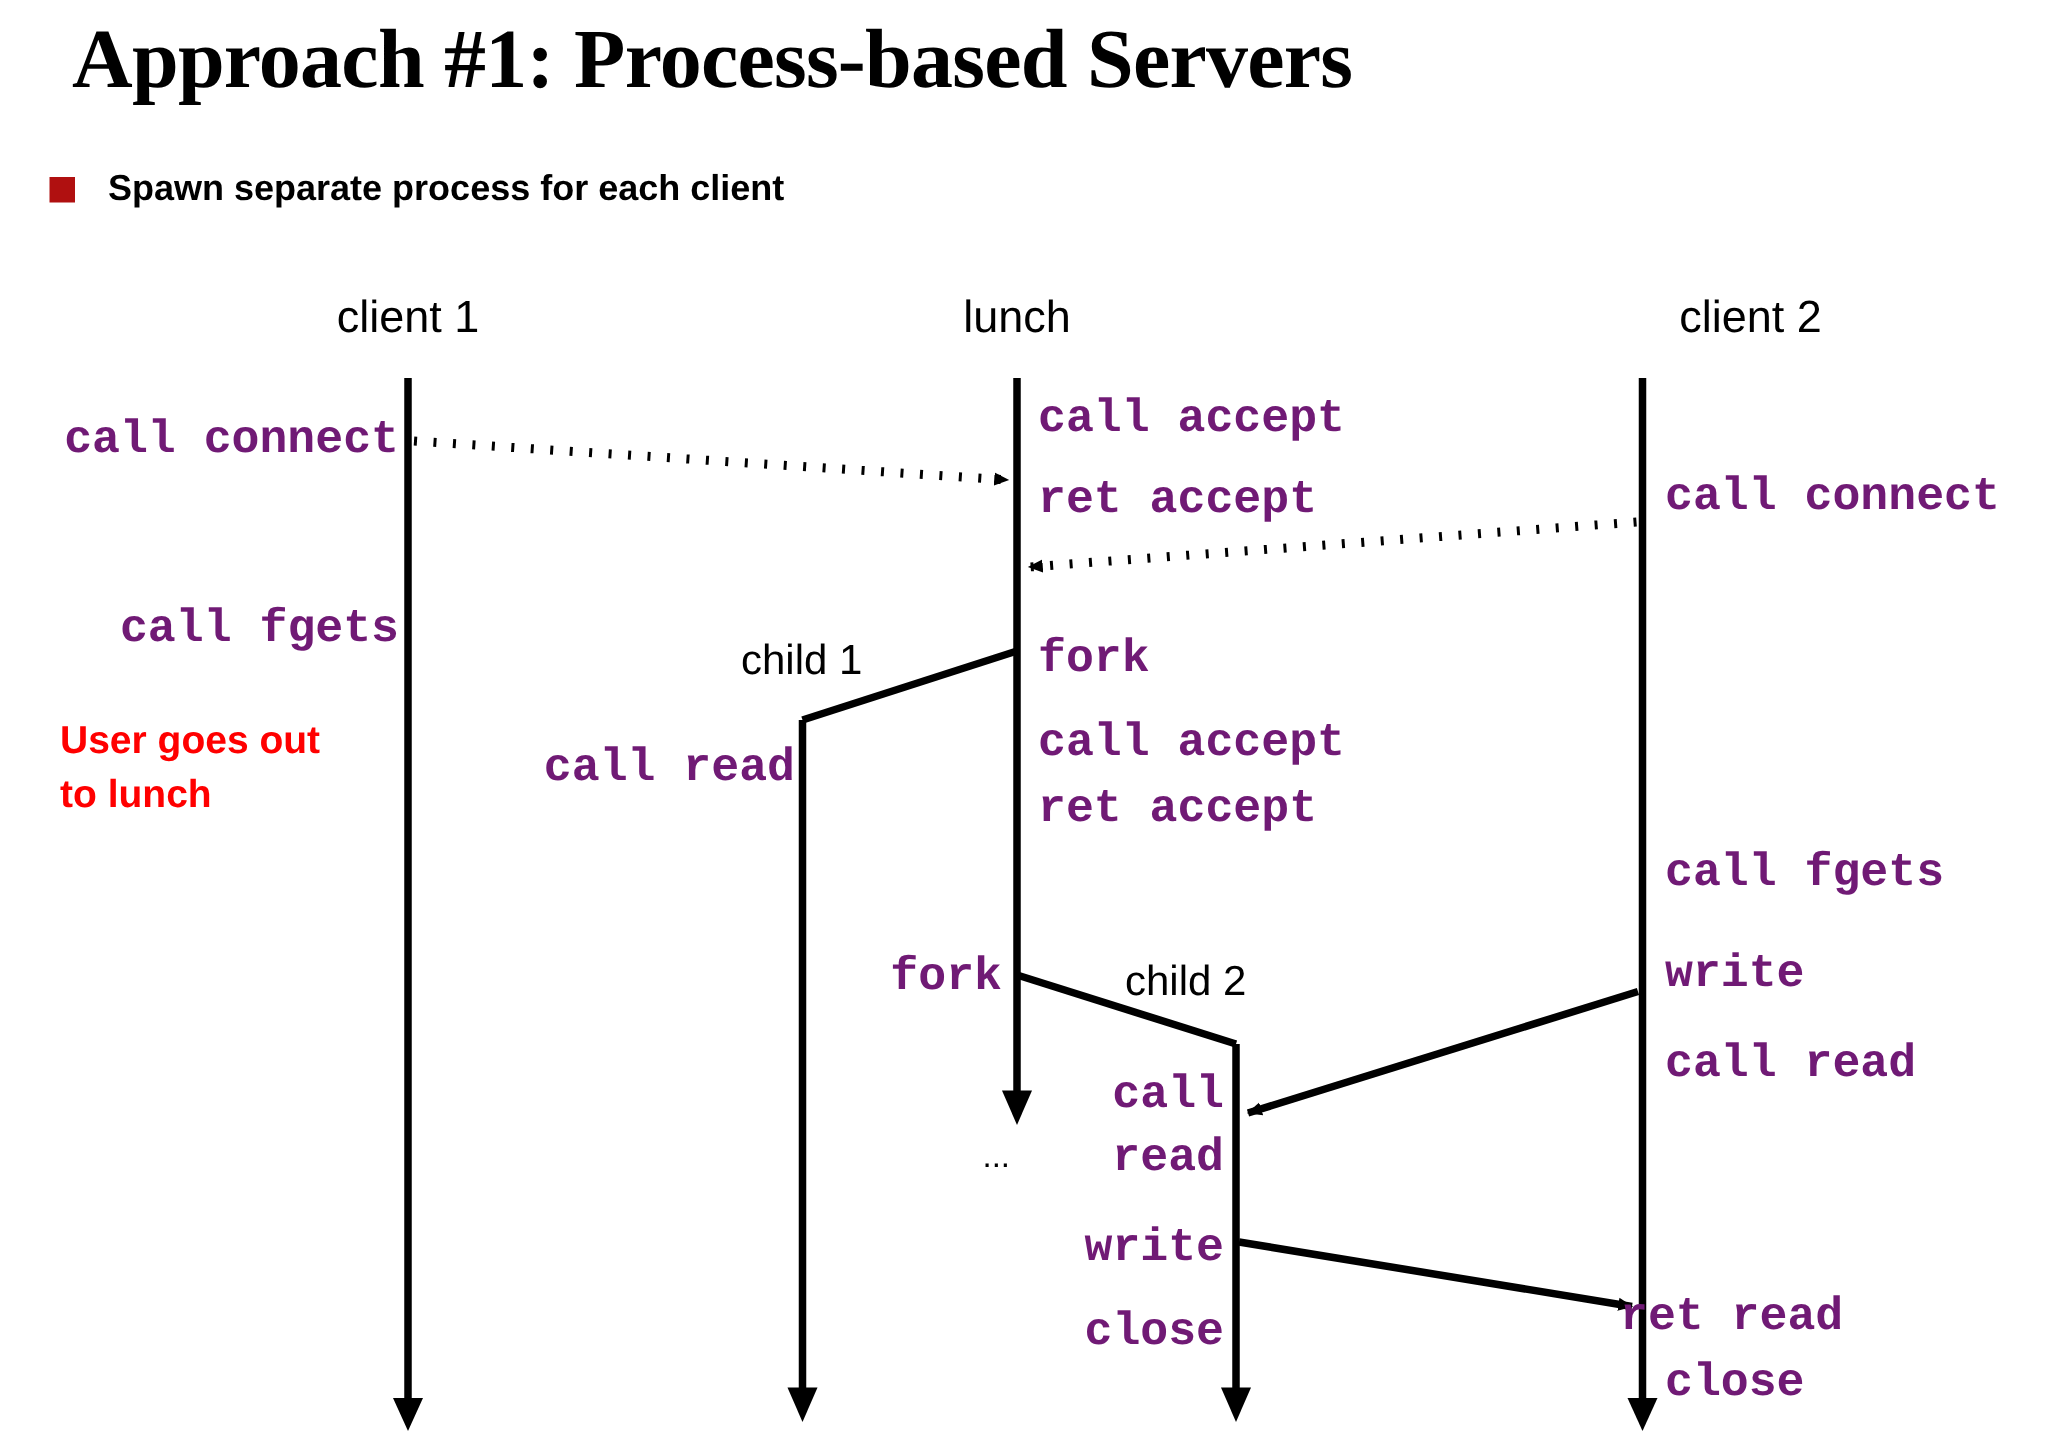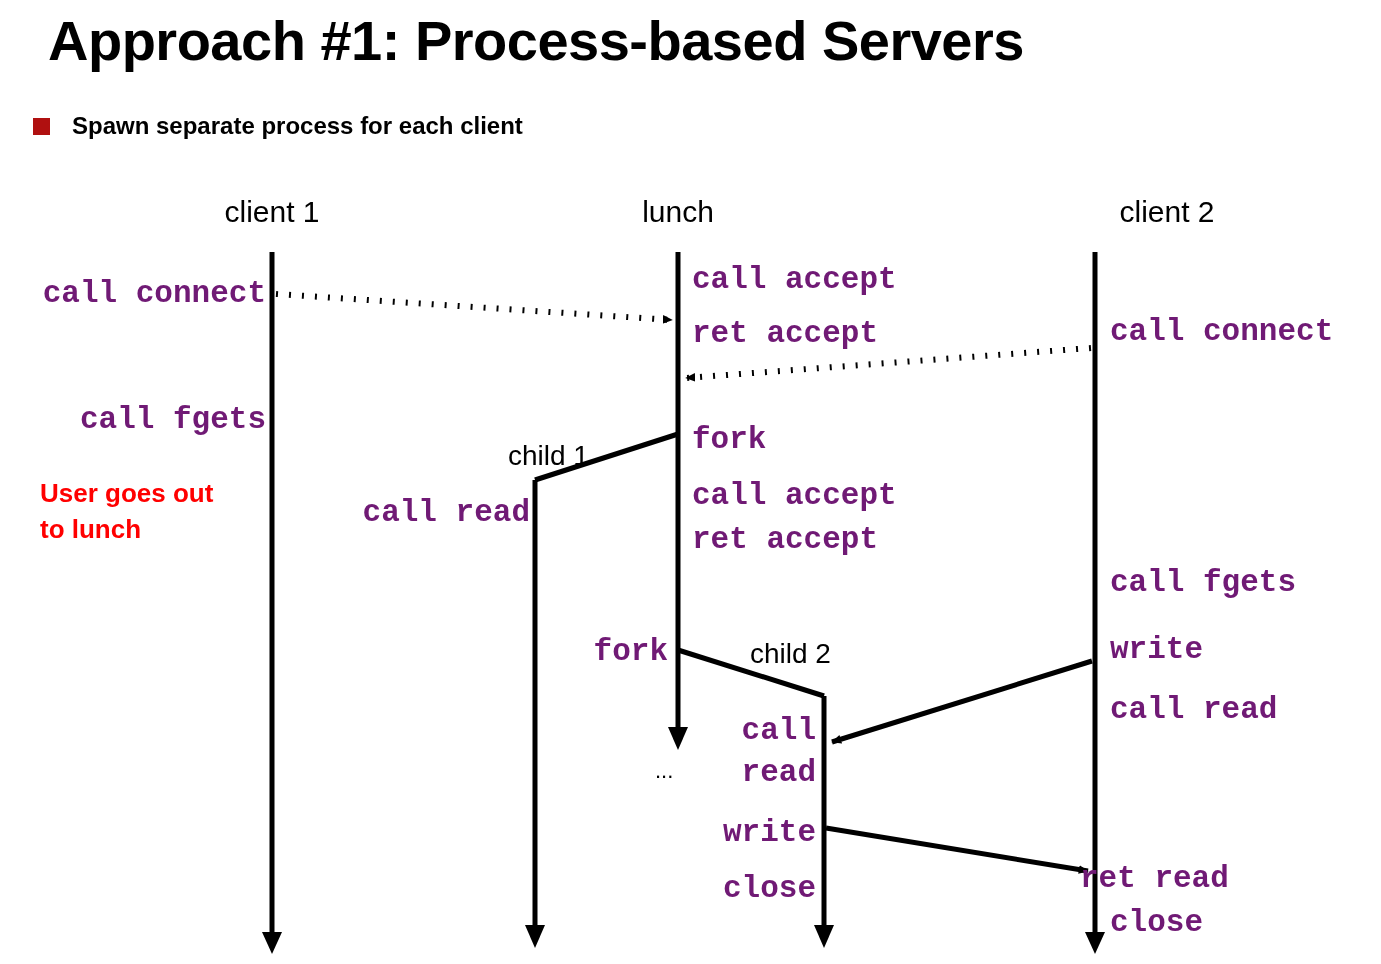--- a/index.html
+++ b/index.html
@@ -14,21 +14,21 @@
     background: #ffffff;
     overflow: hidden;
     font-family: "Liberation Sans", sans-serif;
   }
 
   
   #slide-title {
     position: absolute;
     left: 48px;
     top: 8px;
-    font-family: Liberation Sans, sans-serif;
+    font-family: Liberation Serif, serif;
     font-size: 56px;
     font-weight: bold;
     color: #000000;
     letter-spacing: -0.5px;
     white-space: nowrap;
   }
 
   
   #bullet-row {
     position: absolute;
@@ -167,21 +167,21 @@
 
       <line x1="1092" y1="661" x2="832" y2="742" stroke="#000000" stroke-width="5" marker-end="url(#arrowSolid)"></line>
 
       <line x1="826" y1="828" x2="1088" y2="871" stroke="#000000" stroke-width="5" marker-end="url(#arrowSolid)"></line>
     </svg>
 
     <div class="col-header" style="left:272px; top:195px;">client 1</div>
     <div class="col-header" style="left:678px; top:195px;">lunch</div>
     <div class="col-header" style="left:1167px; top:195px;">client 2</div>
 
-    <div class="child-label" style="left:494px; top:440px;margin-left:14px;">child 1</div>
+    <div class="child-label" style="left:494px; top:424px;">child 1</div>
     <div class="child-label" style="left:750px; top:638px;">child 2</div>
 
     <div id="server-ellipsis" style="left:655px; top:758px;">...</div>
 
     <div class="mono right" style="left:266px; top:278px;">call connect</div>
     <div class="mono right" style="left:266px; top:404px;">call fgets</div>
 
     <div class="mono" style="left:692px; top:264px;">call accept</div>
     <div class="mono" style="left:692px; top:318px;">ret accept</div>
     <div class="mono" style="left:692px; top:424px;">fork</div>

